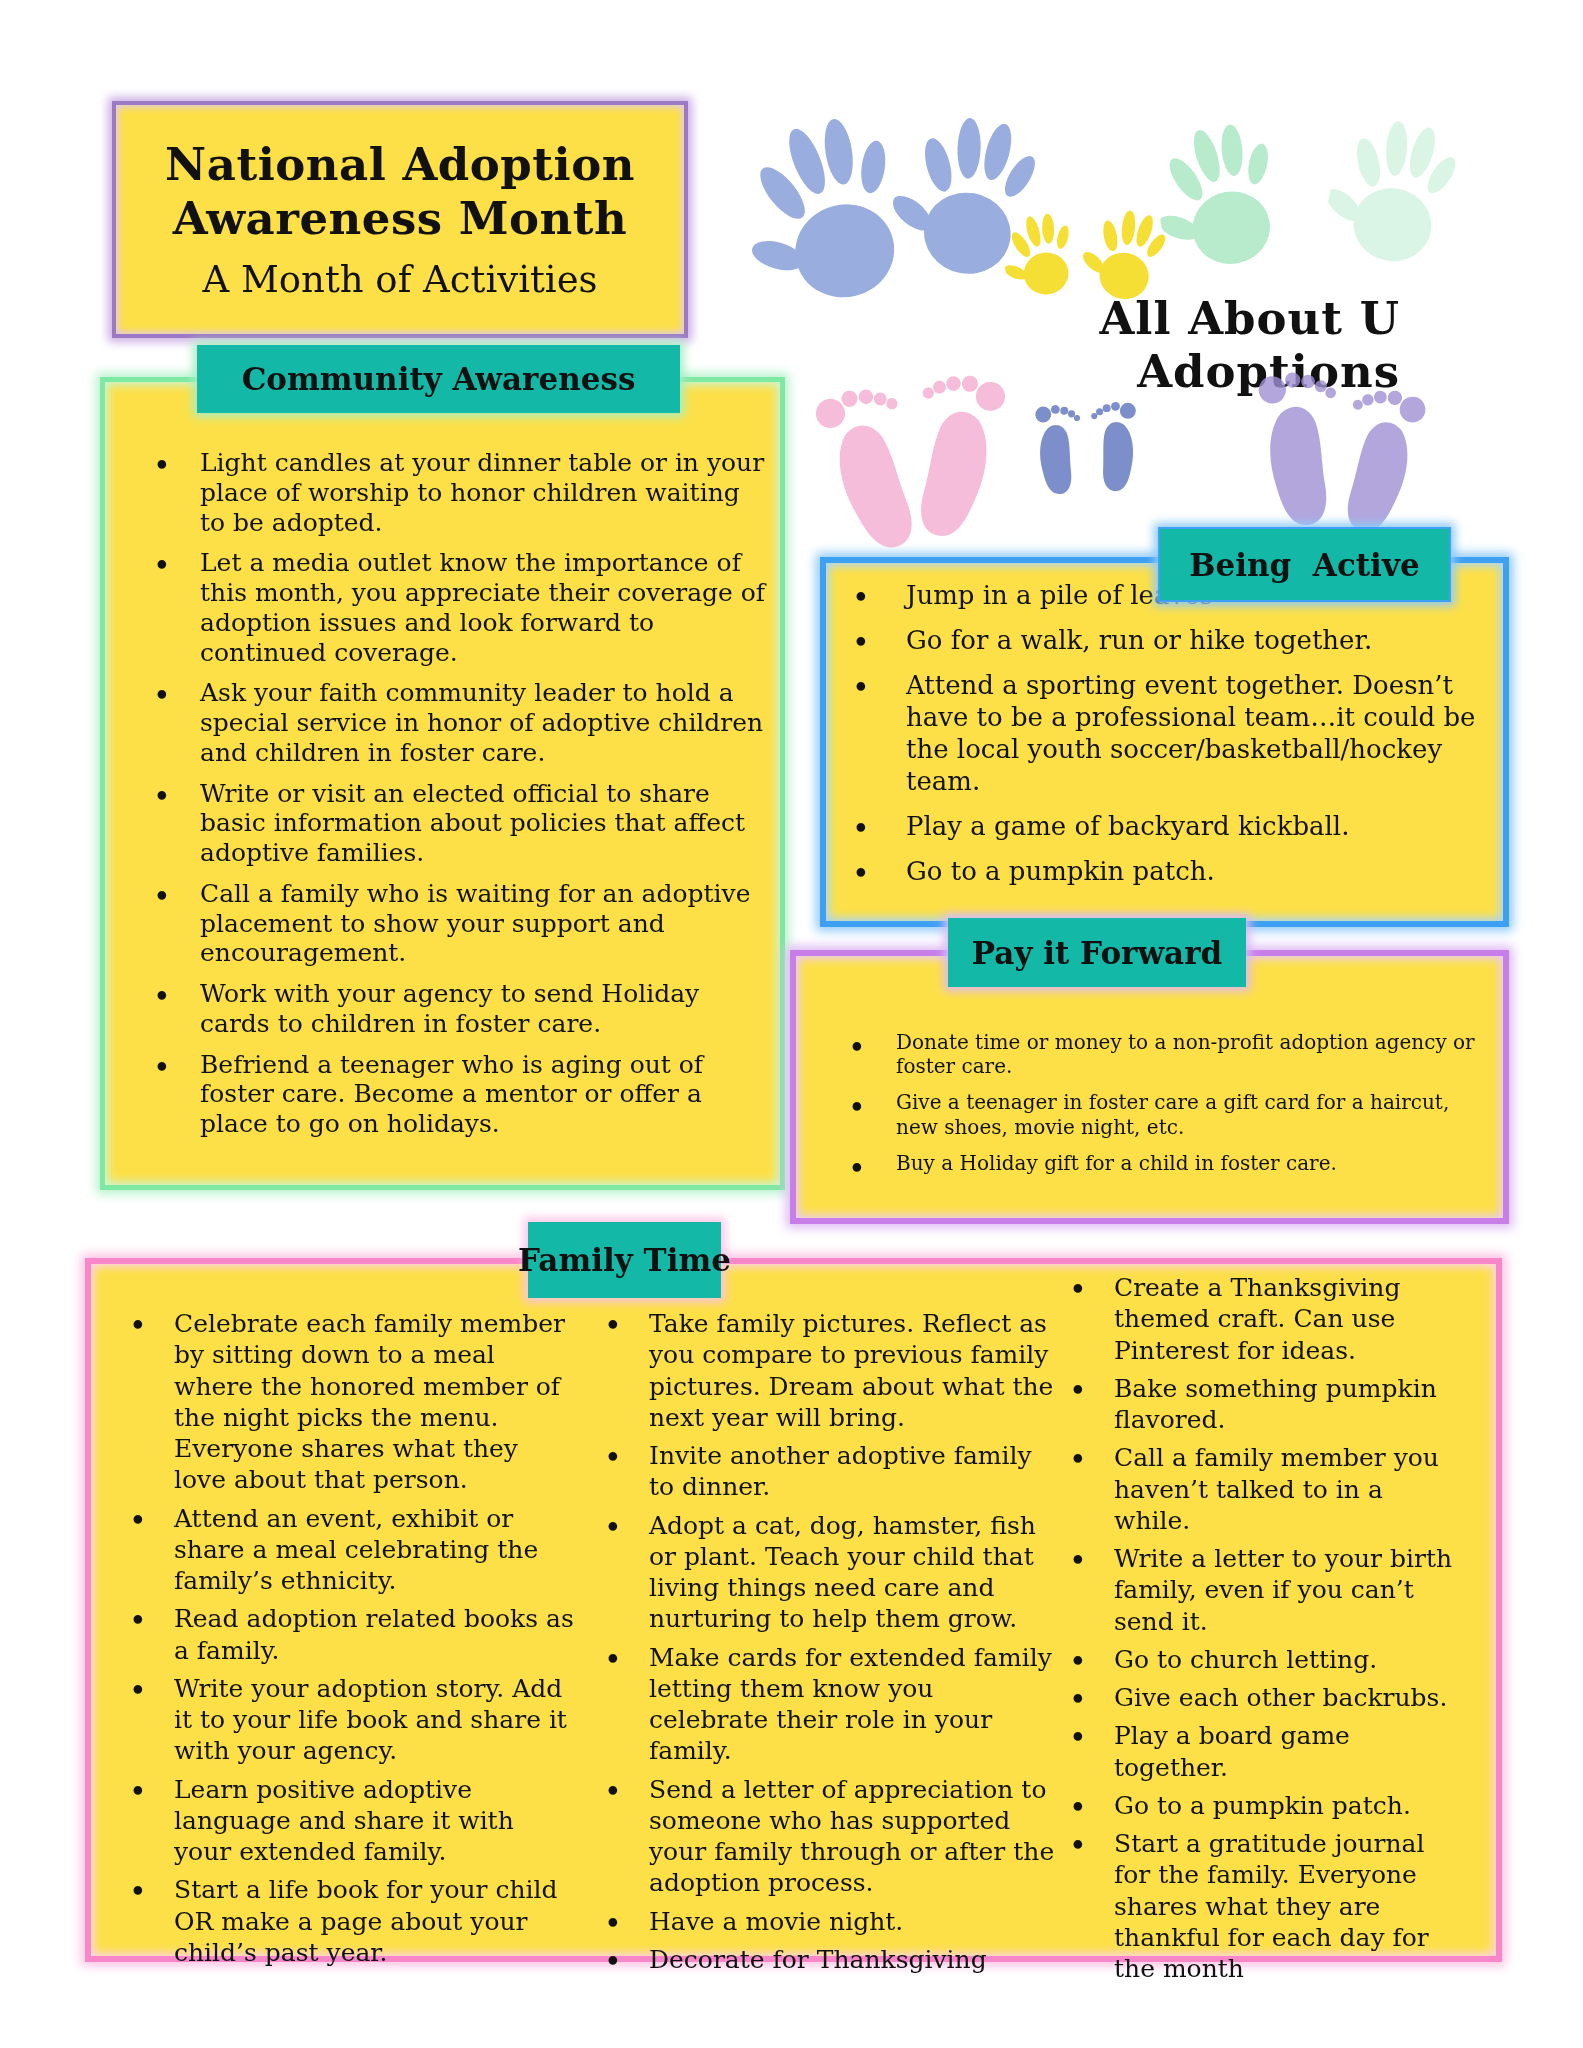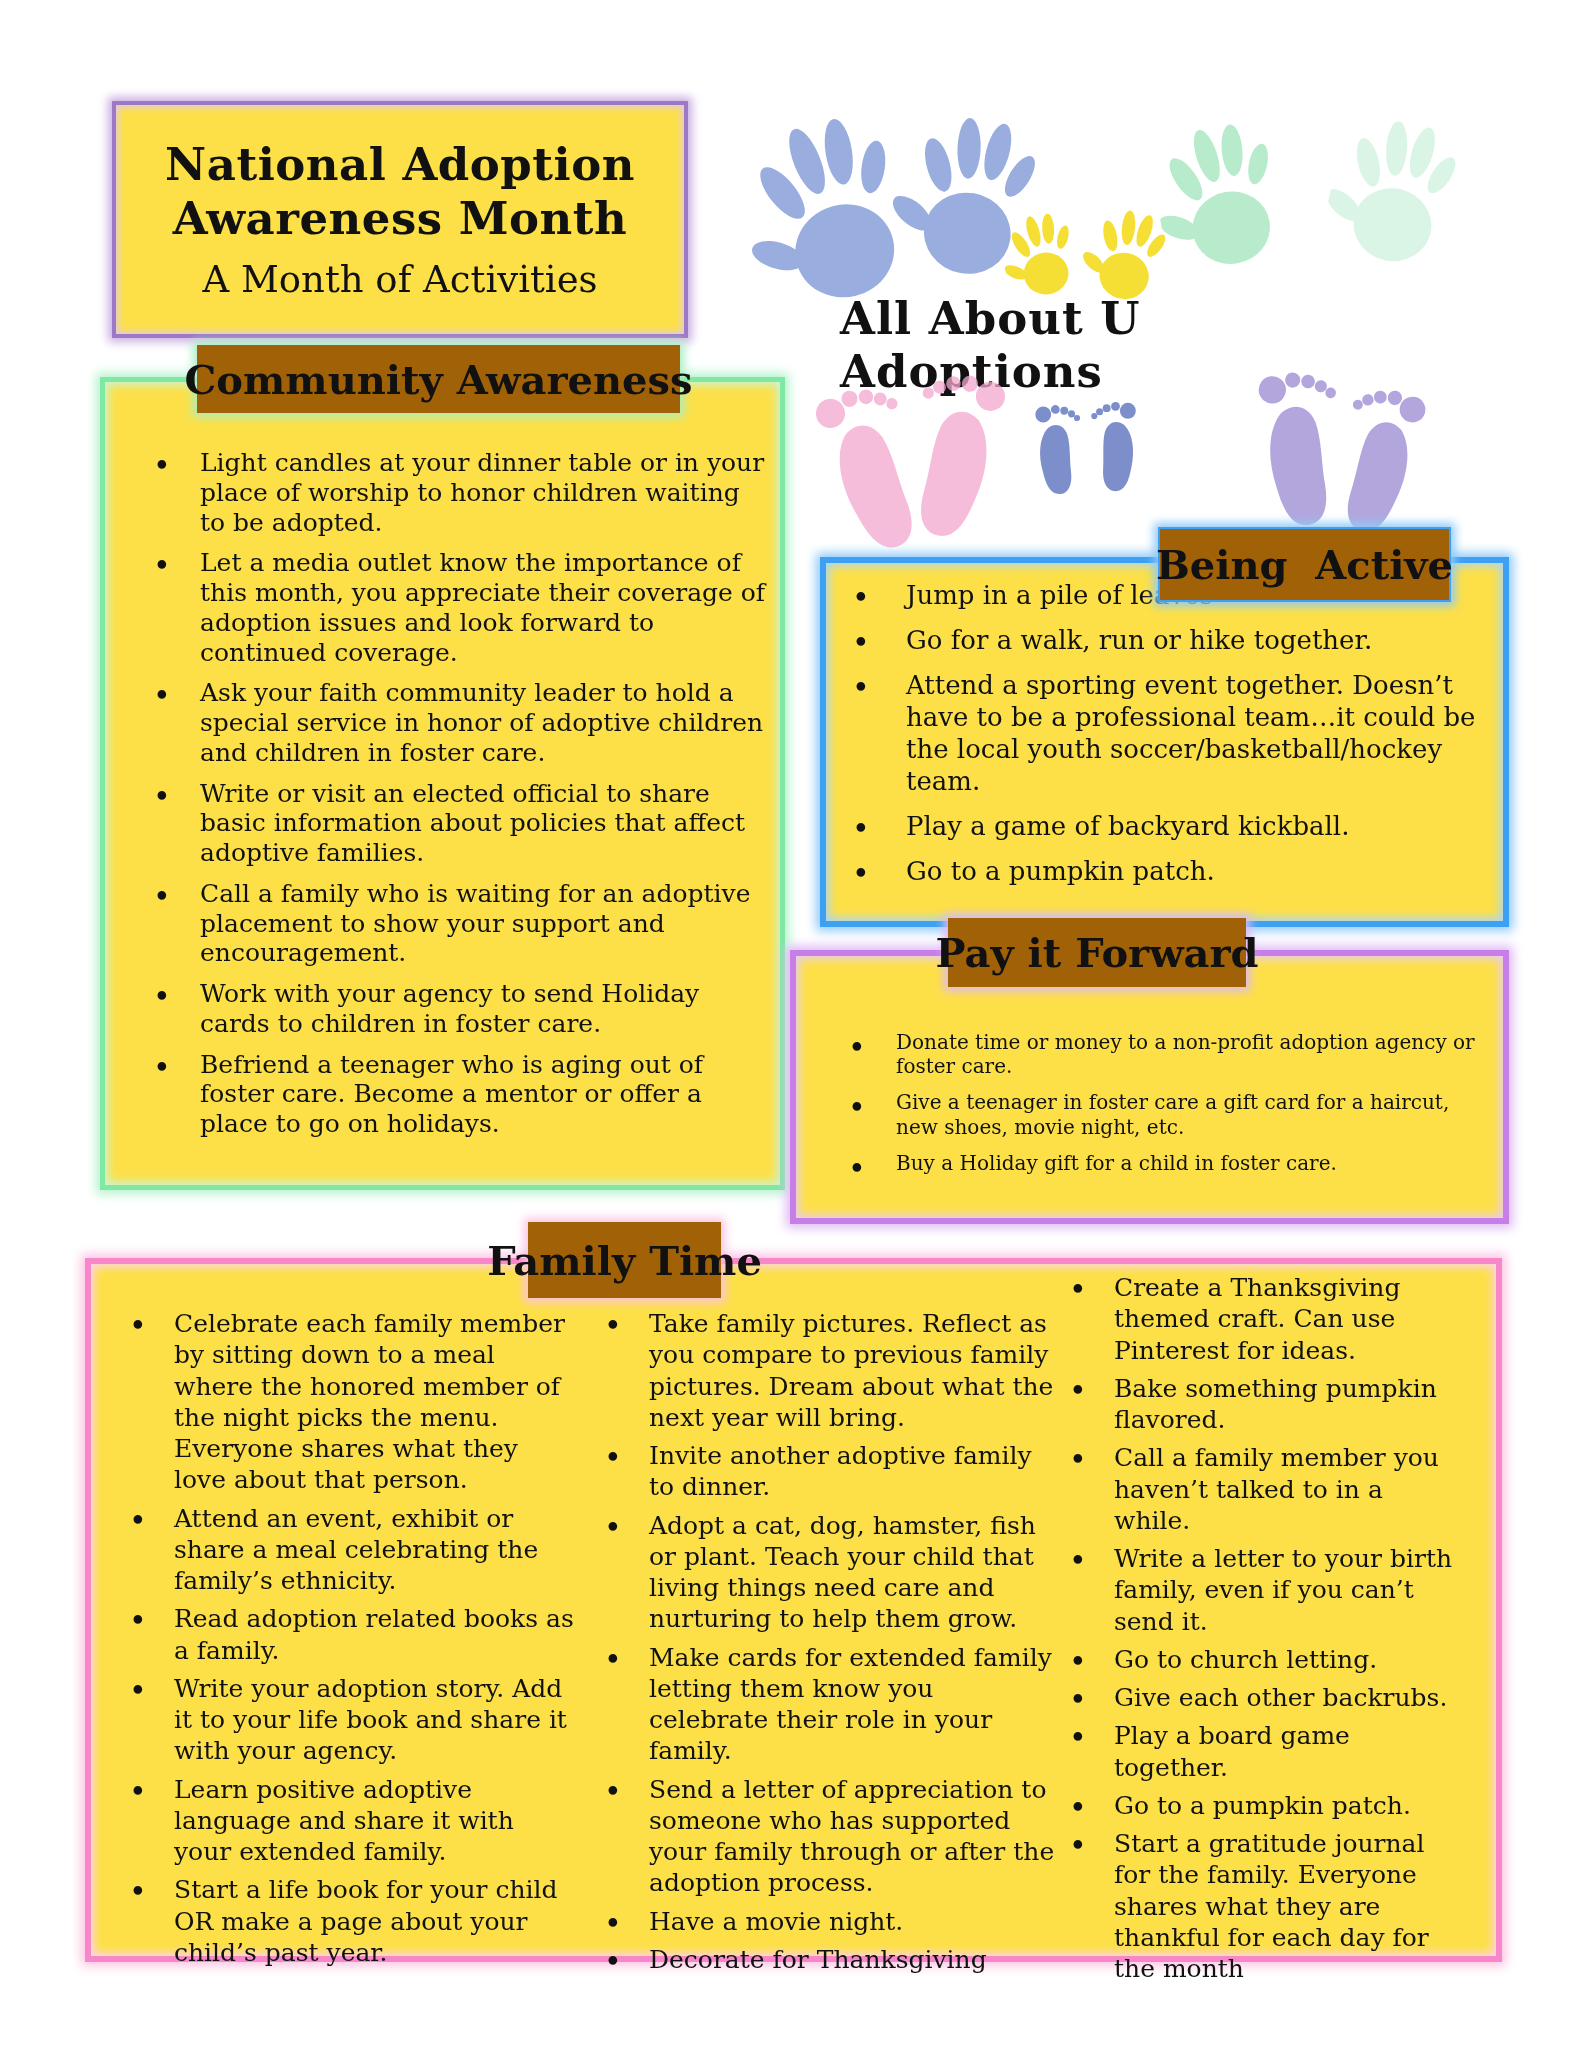--- a/index.html
+++ b/index.html
@@ -14,22 +14,22 @@
   .title-sub{font-size:37px;font-weight:normal;margin-top:12px;}
   .gbox{left:100px;top:377px;width:675px;height:803px;border:5px solid #7fe8a2;
     box-shadow:0 0 10px 4px #b6f2cd, inset 0 0 10px 3px #c8f5da;}
   .bbox{left:820px;top:557px;width:677px;height:358px;border:6px solid #3da0f2;
     box-shadow:0 0 10px 4px #8fcaf9, inset 0 0 10px 3px #a9d6fb;}
   .pbox{left:790px;top:950px;width:707px;height:262px;border:6px solid #c77ee9;
     box-shadow:0 0 10px 4px #debaf4, inset 0 0 10px 3px #e7cdf7;}
   .fbox{left:85px;top:1258px;width:1405px;height:692px;border:6px solid #f787c8;
     box-shadow:0 0 10px 4px #fcc3e4, inset 0 0 10px 3px #fdd3ec;}
   
-  .hdr{position:absolute;background:#a16207;display:flex;align-items:center;justify-content:center;
-    font-weight:bold;font-size:40px;white-space:pre;z-index:5;color:#111;}
+  .hdr{position:absolute;background:#14b8a6;display:flex;align-items:center;justify-content:center;
+    font-weight:bold;font-size:31px;white-space:pre;z-index:5;color:#111;}
   .hdr-community{left:197px;top:345px;width:483px;height:68px;
     box-shadow:0 0 9px 4px #a9eec2;}
   .hdr-being{left:1158px;top:527px;width:289px;height:71px;border:2px solid #3da0f2;
     box-shadow:0 0 9px 4px #8fcaf9;}
   .hdr-pay{left:948px;top:918px;width:298px;height:69px;
     box-shadow:0 0 9px 4px #debaf4;}
   .hdr-family{left:528px;top:1222px;width:193px;height:76px;
     box-shadow:0 0 9px 4px #fcc3e4;}
   
   ul.blist{list-style:none;margin:0;}
@@ -46,21 +46,21 @@
   .pbox li{font-size:20px;line-height:1.21;margin-bottom:12px;padding-left:70px;}
   .pbox li::before{left:22px;}
   .fcol{position:absolute;z-index:3;}
   .fcol li{font-size:25px;line-height:1.25;margin-bottom:7px;padding-left:61px;}
   .fcol li::before{left:16px;}
   .fcol ul{padding:0;}
   .fcol1{left:113px;top:1308px;width:462px;}
   .fcol2{left:588px;top:1308px;width:472px;}
   .fcol3{left:1053px;top:1272px;width:402px;}
   
-  .brand{position:absolute;left:840px;top:292px;width:560px;text-align:left;
+  .brand{position:absolute;left:840px;top:292px;width:560px;text-align:right;
     font-size:45px;font-weight:600;letter-spacing:1px;}
   
   .art{position:absolute;z-index:1;}
   .art svg{width:100%;height:100%;display:block;}
   .h1{left:742px;top:96px;width:175px;height:215px;transform:rotate(-14deg);opacity:.8;}
   .h2{left:896px;top:96px;width:152px;height:188px;transform:rotate(10deg);opacity:.8;}
   .h3{left:1003px;top:203px;width:77px;height:97px;transform:rotate(-8deg);opacity:.9;}
   .h4{left:1085px;top:198px;width:87px;height:107px;transform:rotate(14deg);opacity:.9;}
   .h5{left:1156px;top:106px;width:132px;height:168px;transform:rotate(-10deg);opacity:.75;}
   .h6{left:1333px;top:100px;width:130px;height:172px;transform:rotate(12deg);opacity:.55;}

